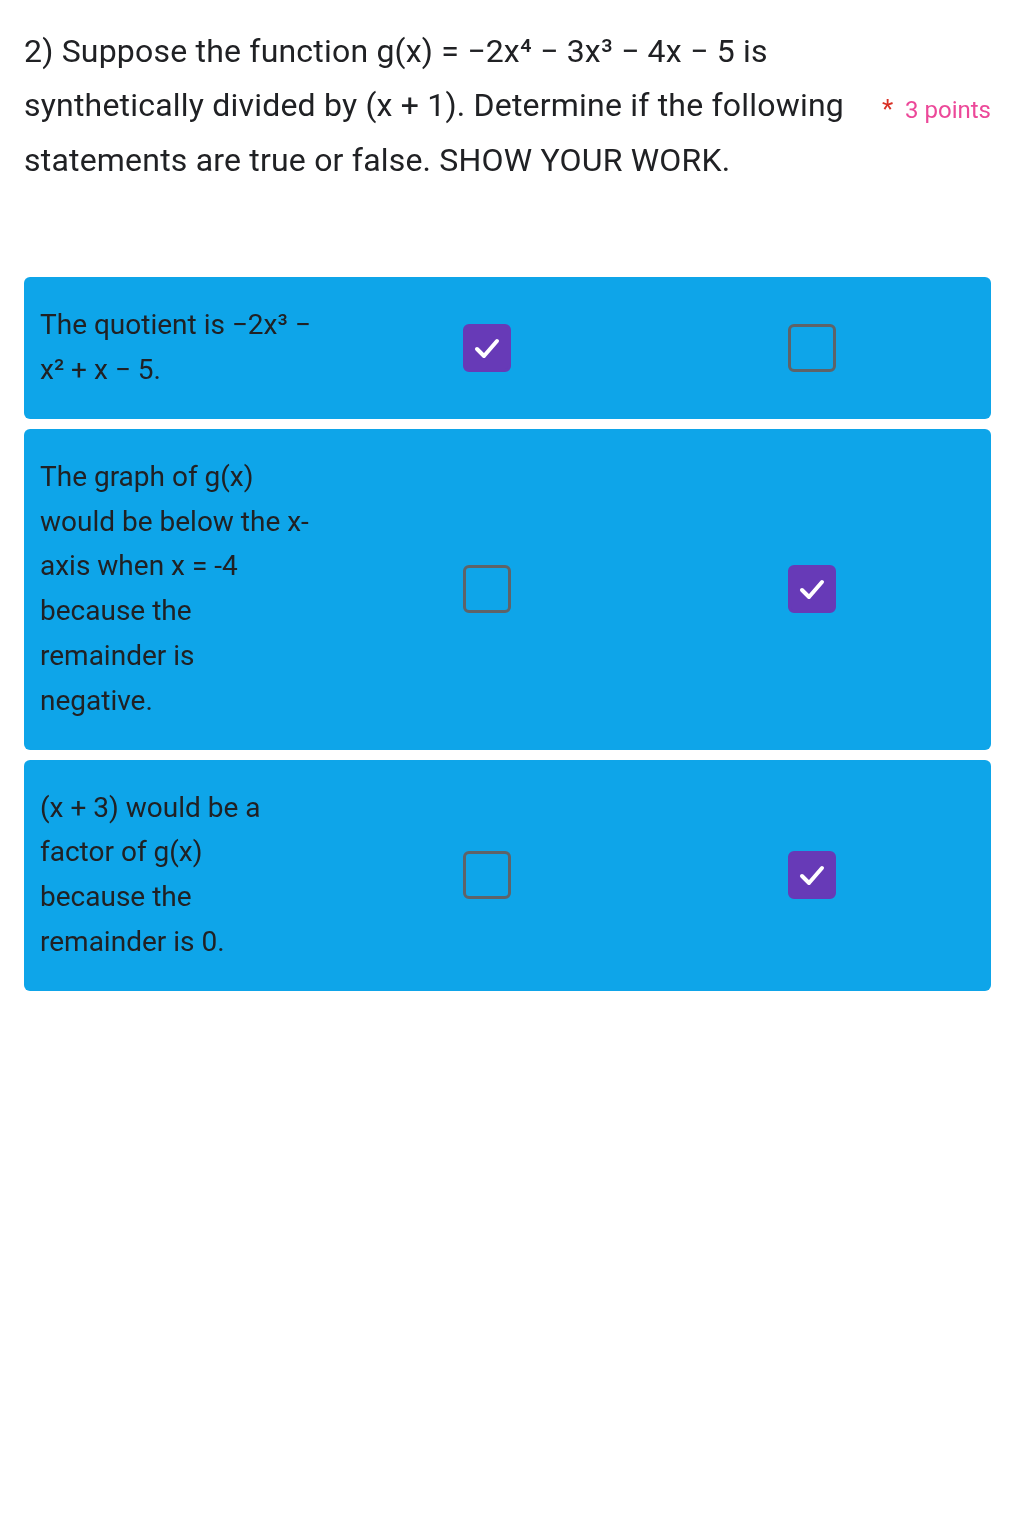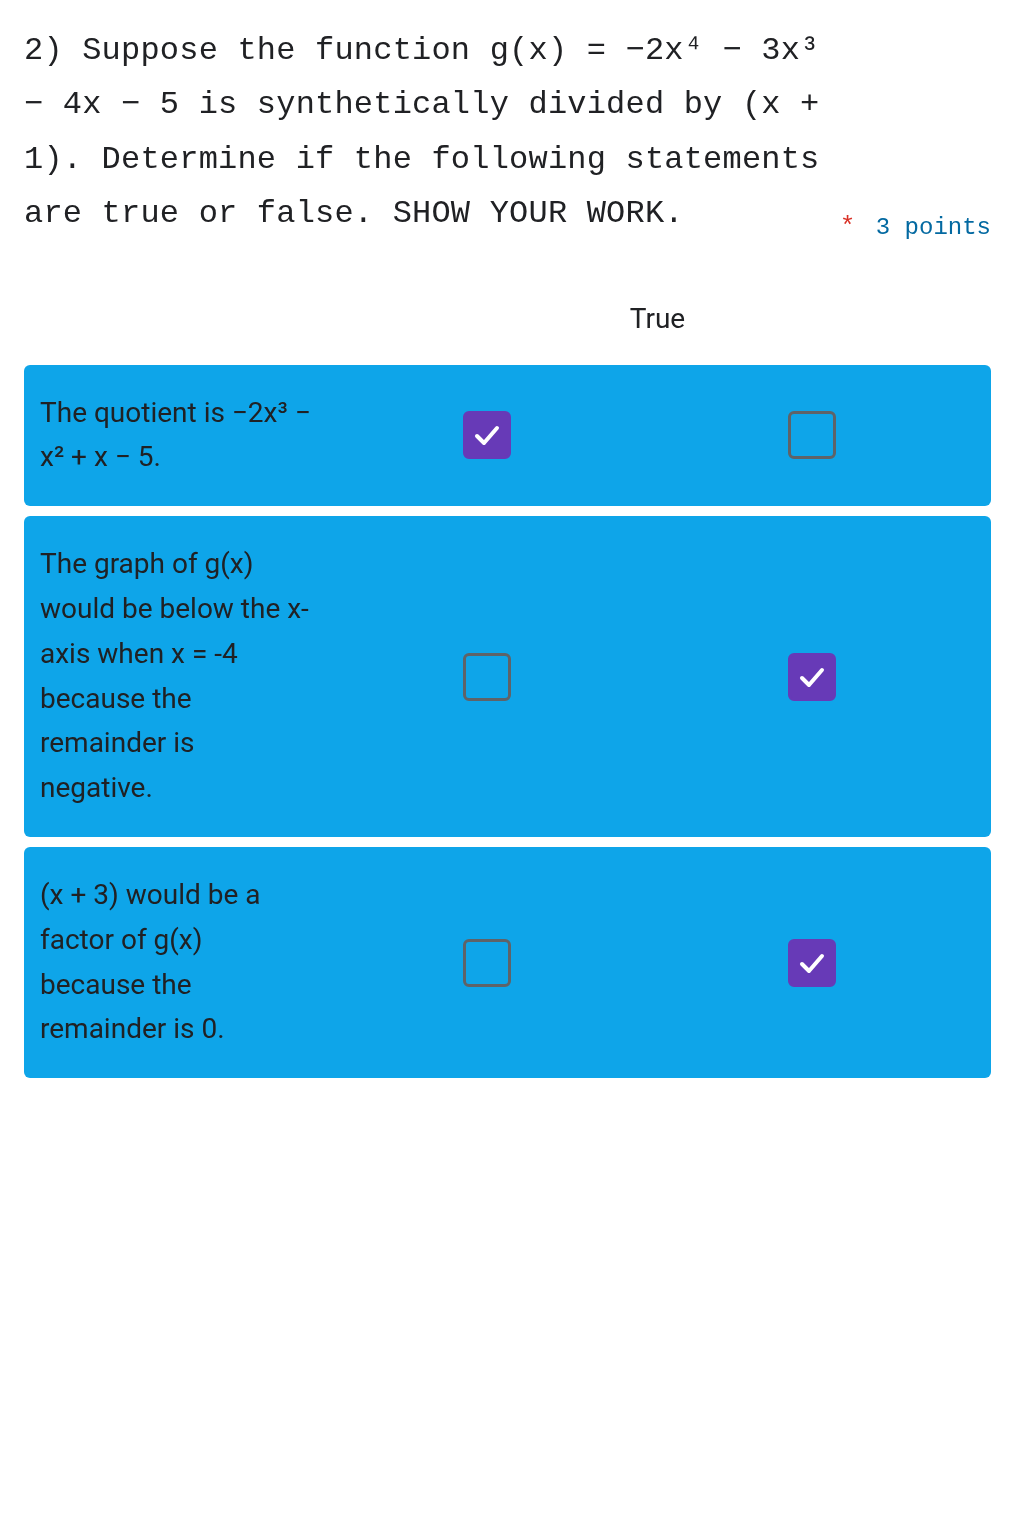--- a/index.html
+++ b/index.html
@@ -9,44 +9,43 @@
     }
     body {
       font-family: 'Roboto', Arial, sans-serif;
       background: #ffffff;
       padding: 24px;
       width: 1015px;
       color: #202124;
     }
     .question-header {
       display: flex;
-      align-items: flex-end;
+      align-items: center;
       margin-bottom: 40px;
-      font-family: Liberation Mono, monospace;
     }
     .question-text {
       font-size: 32px;
       line-height: 1.7;
       color: #202124;
       flex: 1;
       padding-right: 12px;
       letter-spacing: 0.2px;
     }
     .points-wrap {
       white-space: nowrap;
       padding-top: 6px;
       font-size: 24px;
     }
     .required-asterisk {
       color: #d93025;
       font-size: 26px;
       margin-right: 6px;
     }
     .points-text {
-      color: #0369a1;
+      color: #ec4899;
       font-size: 24px;
     }
     .grid-table {
       width: 100%;
       margin-top: 60px;
     }
     .grid-header {
       display: flex;
       padding: 0 0 30px 0;
     }
@@ -119,21 +118,20 @@
   <div class="points-wrap">
     <span class="required-asterisk">*</span>
     <span class="points-text">3 points</span>
   </div>
 </div>
 
 <div class="grid-table">
 
   <div class="grid-header">
     <div class="statement-col"></div>
-    <div class="choice-col">True</div>
   </div>
 
   <div class="grid-row">
     <div class="statement-text">The quotient is −2x³ − x² + x − 5.</div>
     <div class="checkbox-cell">
       <div class="checkbox checkbox-checked">
         <svg class="checkmark" viewBox="0 0 30 30">
             <path d="M5 16 L12 23 L25 8"></path>
           </svg>
       </div>

